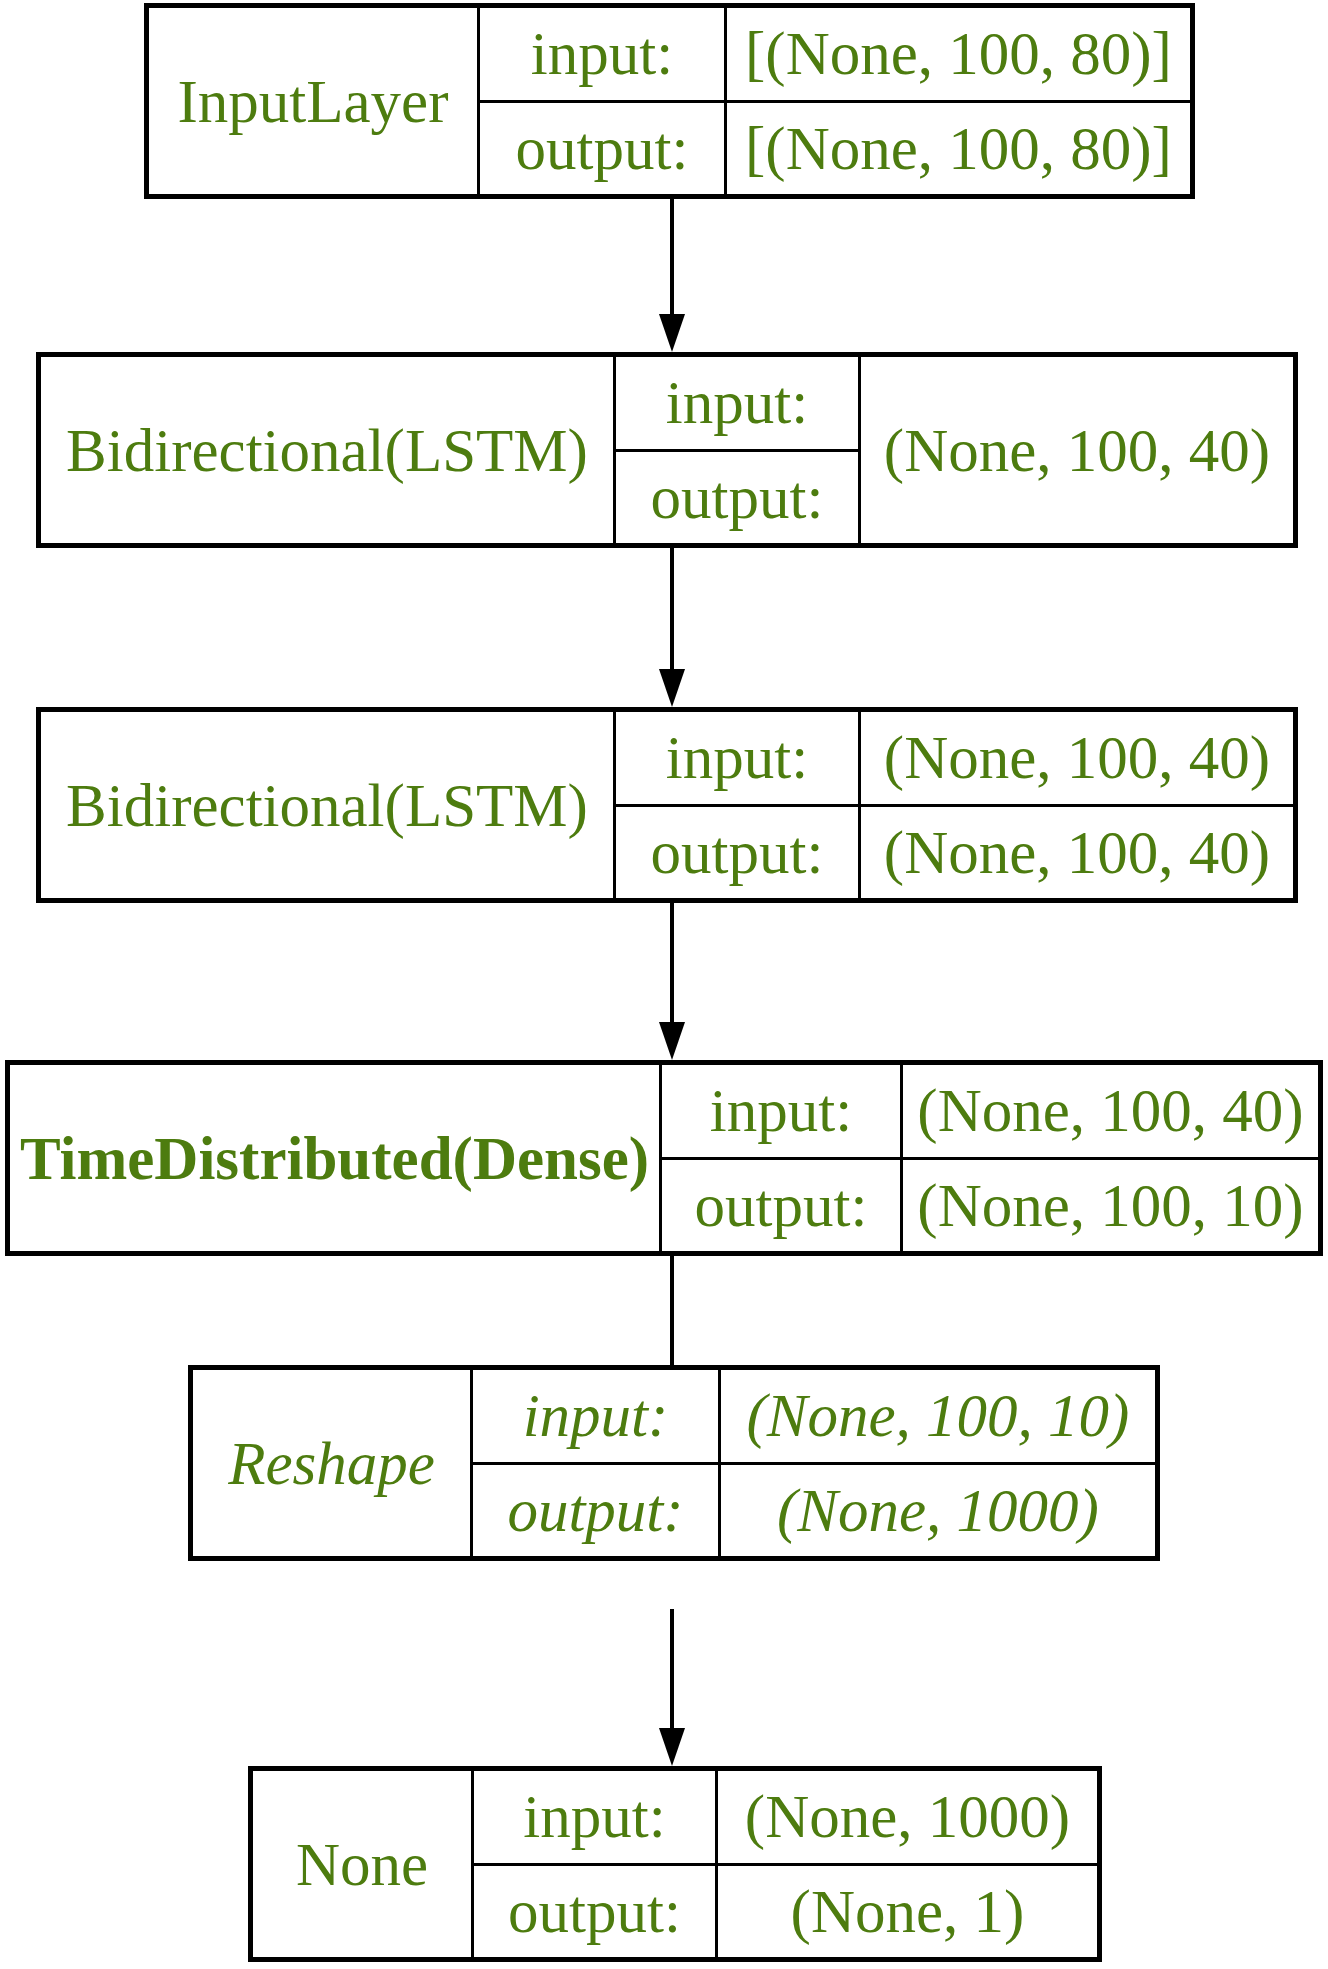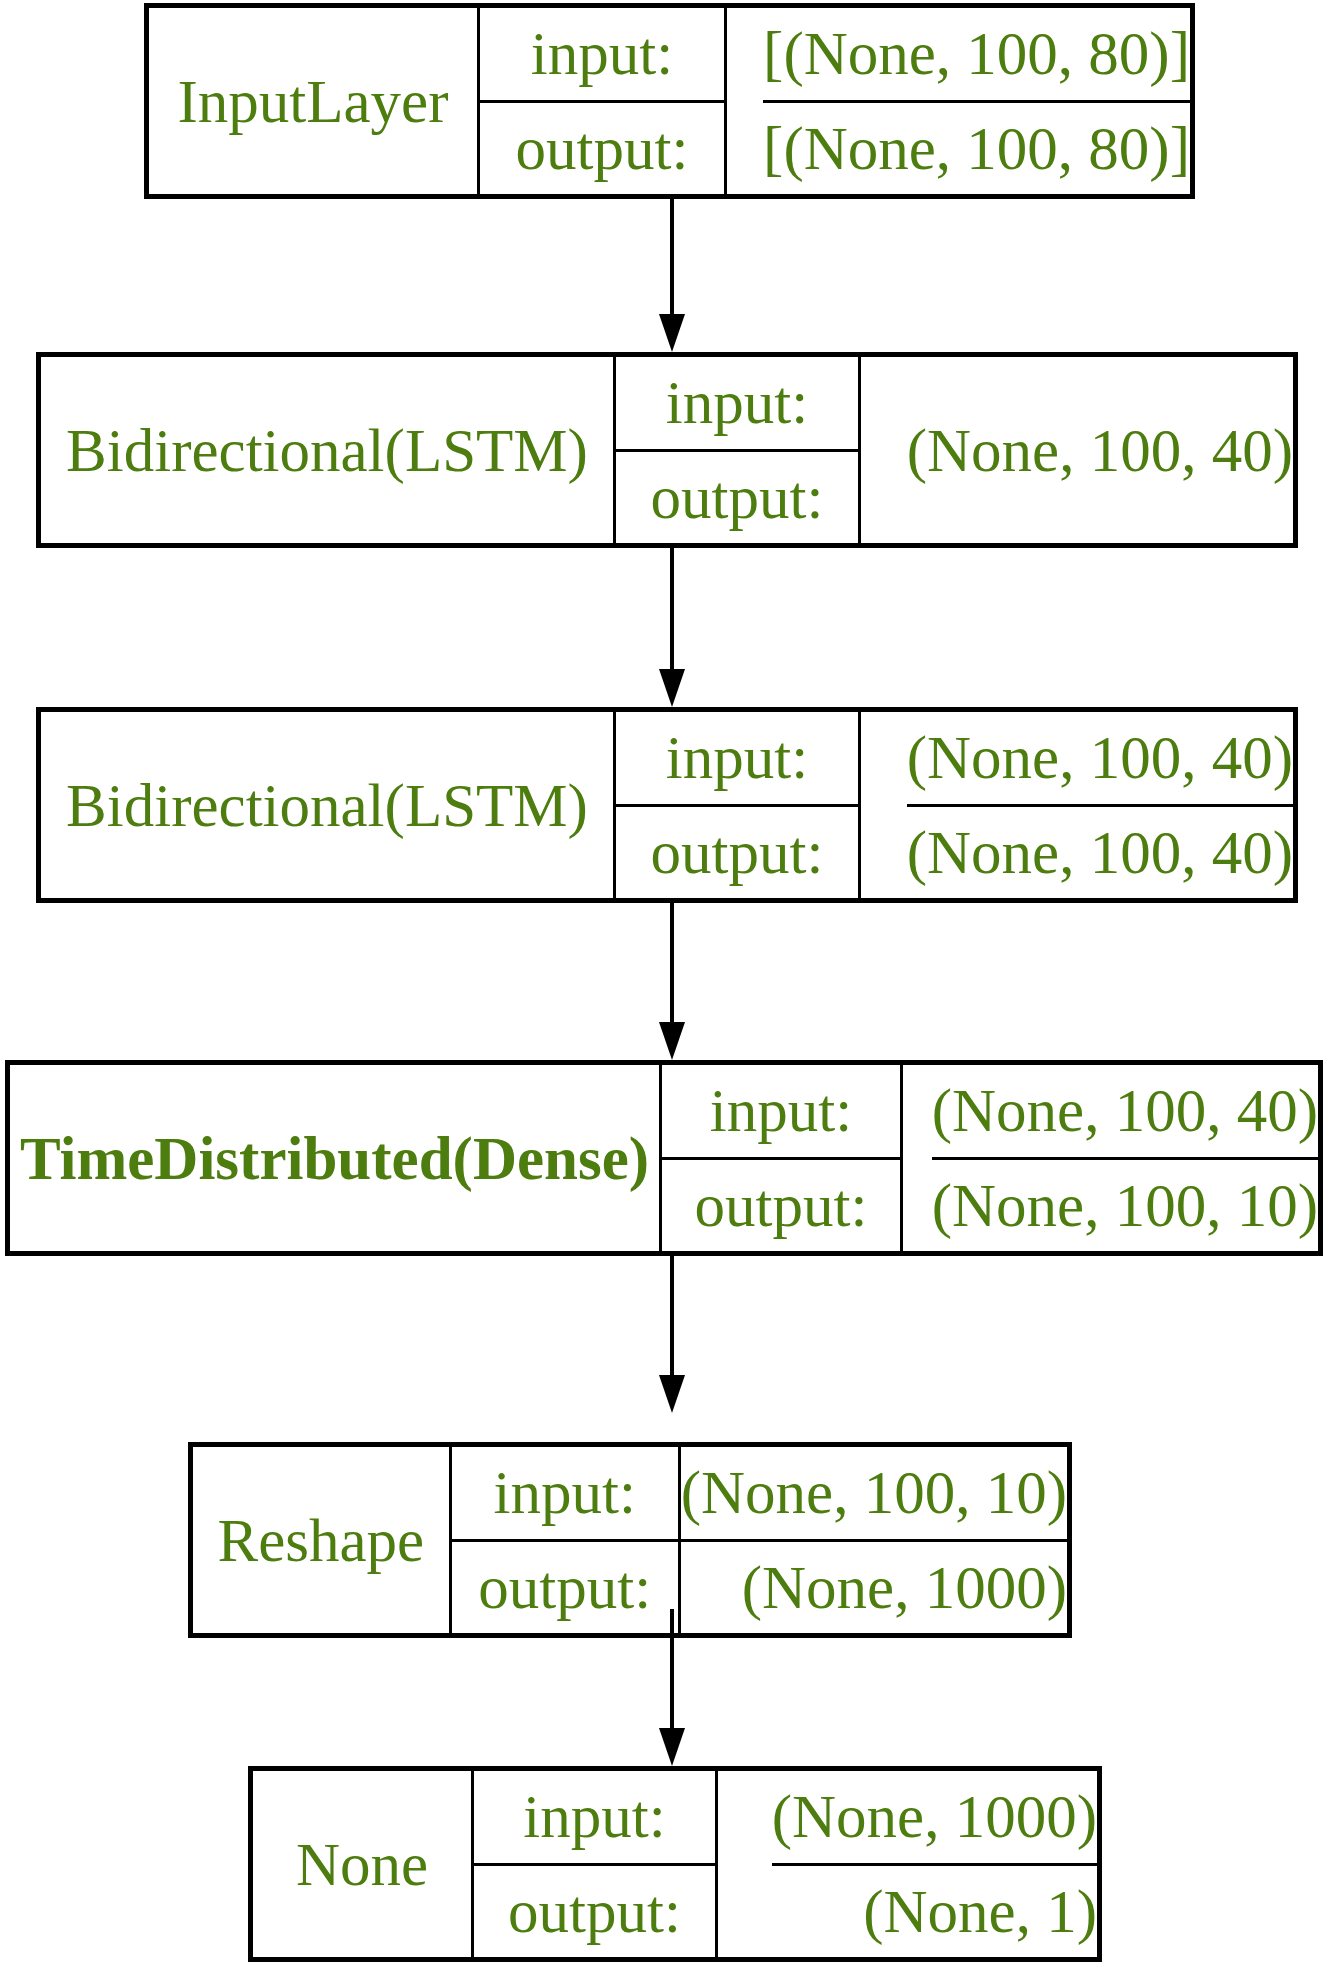--- a/index.html
+++ b/index.html
@@ -28,21 +28,21 @@
     align-items: center;
     justify-content: center;
     white-space: nowrap;
   }
   .io-col, .shape-col {
     box-sizing: border-box;
     display: flex;
     flex-direction: column;
   }
   .io-col { border-right: 3px solid #000000; }
-  .shape-col { flex: 1; align-items: flex-end; }
+  .shape-col { flex: 1; }
   .cell-row {
     flex: 1;
     box-sizing: border-box;
     display: flex;
     align-items: center;
     justify-content: center;
     white-space: nowrap;
   }
   .row-top { border-bottom: 3px solid #000000; }
   .flow-arrow { position: absolute; width: 26px; }
@@ -129,21 +129,21 @@
       <div class="cell-row row-top">(None, 100, 40)</div>
       <div class="cell-row">(None, 100, 10)</div>
     </div>
   </div>
 
   <div class="flow-arrow" style="left:659px; top:1256px; height:157px;">
     <div class="shaft" style="height:121px;"></div>
     <div class="head"></div>
   </div>
 
-  <div class="layer-box" style="top:1442px; left:188px; width:884px;">
+  <div class="layer-box" style="top:1365px; left:188px; width:972px;font-style:italic;">
     <div class="name-cell" style="width:280px;">Reshape</div>
     <div class="io-col" style="width:248px;">
       <div class="cell-row row-top">input:</div>
       <div class="cell-row">output:</div>
     </div>
     <div class="shape-col">
       <div class="cell-row row-top">(None, 100, 10)</div>
       <div class="cell-row">(None, 1000)</div>
     </div>
   </div>

